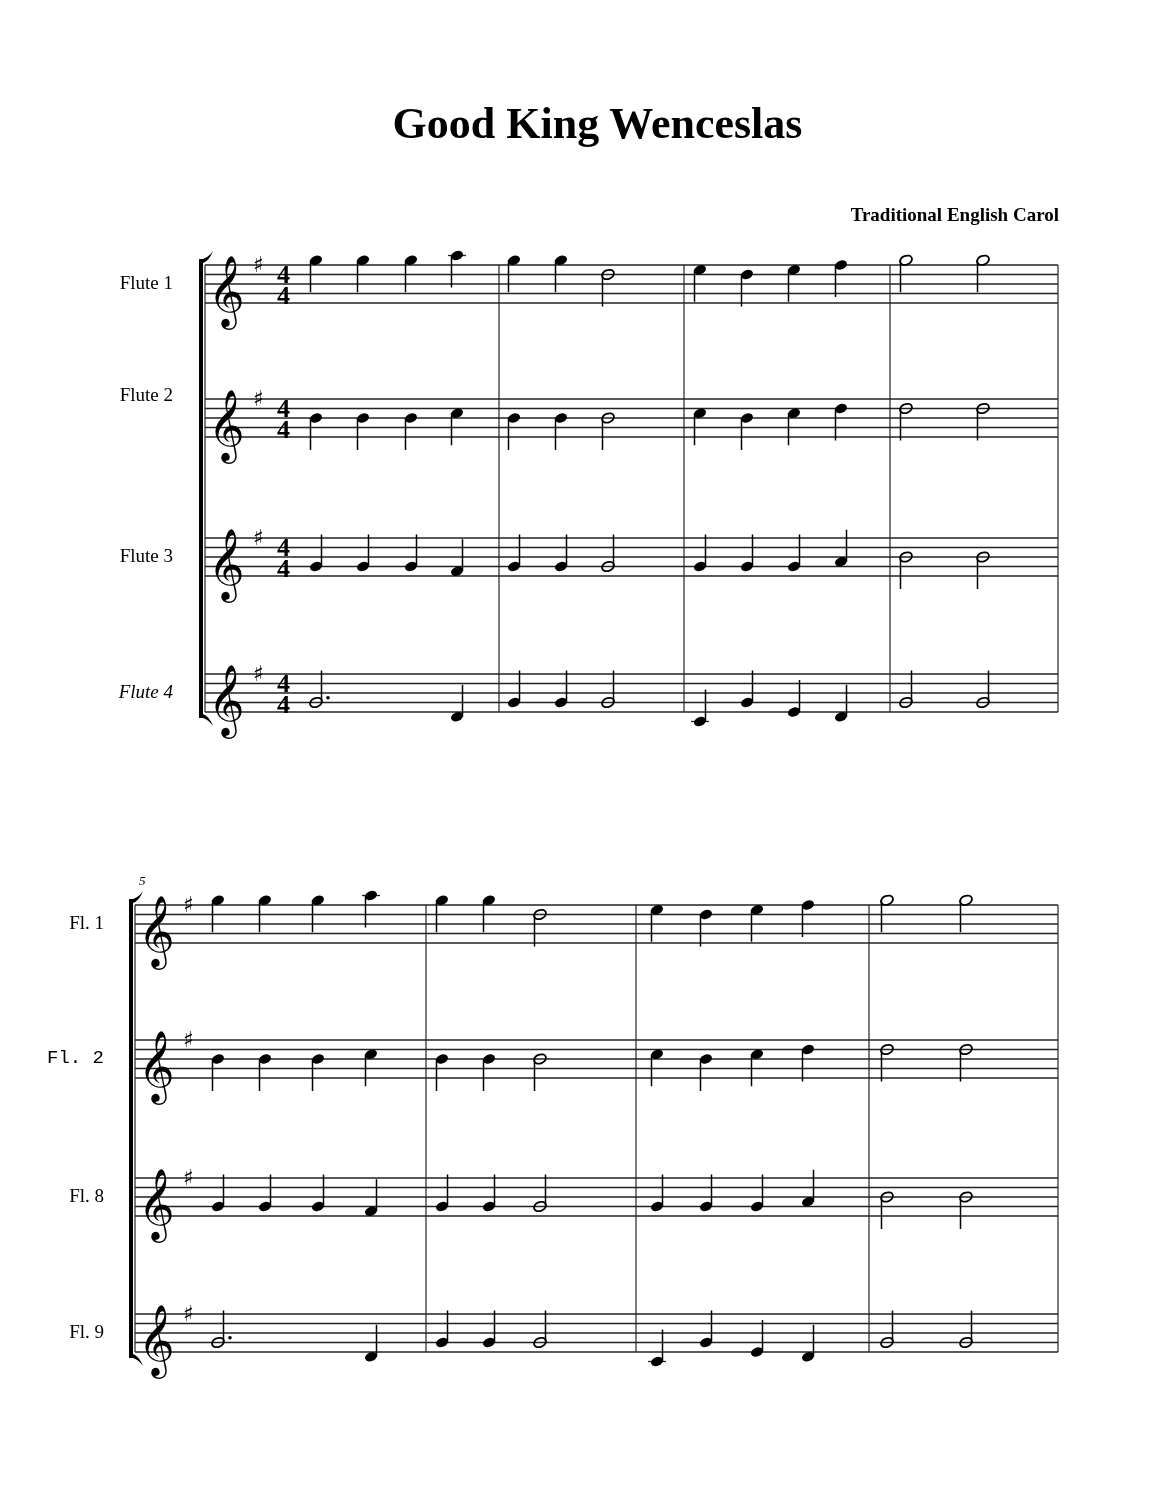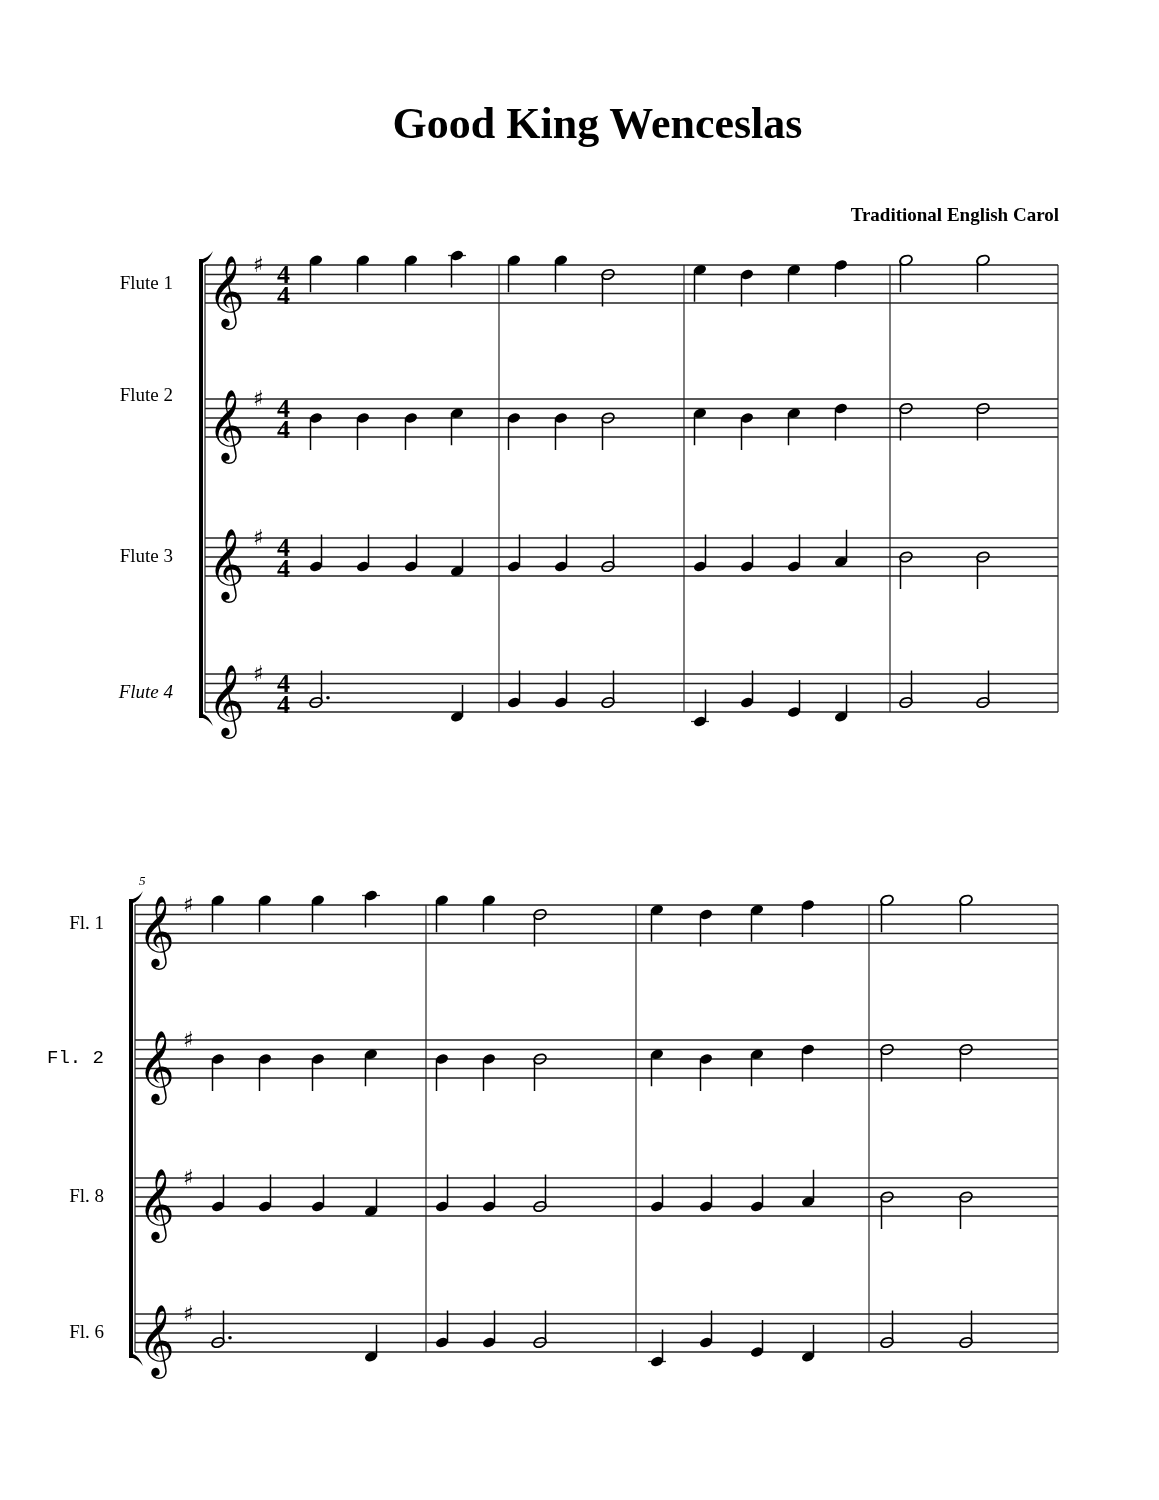--- a/index.html
+++ b/index.html
@@ -24,21 +24,21 @@
 <div class="composer">Traditional English Carol</div>
 
 <div id="labels">
     <div class="part-label" style="top: 272px; right: 986px;">Flute 1</div>
     <div class="part-label" style="top: 384px; right: 986px;">Flute 2</div>
     <div class="part-label" style="top: 545px; right: 986px; margin-left: 32px;">Flute 3</div>
     <div class="part-label" style="top: 681px; right: 986px; font-style: italic;">Flute 4</div>
     <div class="part-label" style="top: 912px; right: 1055px;">Fl. 1</div>
     <div class="part-label" style="top: 1047px; right: 1055px; font-family: Liberation Mono, monospace;">Fl. 2</div>
     <div class="part-label" style="top: 1185px; right: 1055px;">Fl. 8</div>
-    <div class="part-label" style="top: 1321px; right: 1055px;">Fl. 6</div>
+    <div class="part-label" style="top: 1321px; right: 1055px;">Fl. 9</div>
   </div>
 
 <svg class="score" id="score" xmlns="http://www.w3.org/2000/svg" viewBox="0 0 1159 1500">
     <rect x="199" y="259" width="4" height="459" class="bracket"></rect>
     <path d="M199 259 L203 259 Q209 257 213 251 Q209 261 203 263 Z" class="bracket"></path>
     <path d="M199 718 L203 718 Q209 720 213 726 Q209 716 203 714 Z" class="bracket"></path>
     <line x1="205" y1="265" x2="205" y2="712" class="barline"></line>
     <line x1="499" y1="265" x2="499" y2="712" class="barline"></line>
     <line x1="684" y1="265" x2="684" y2="712" class="barline"></line>
     <line x1="890" y1="265" x2="890" y2="712" class="barline"></line>

